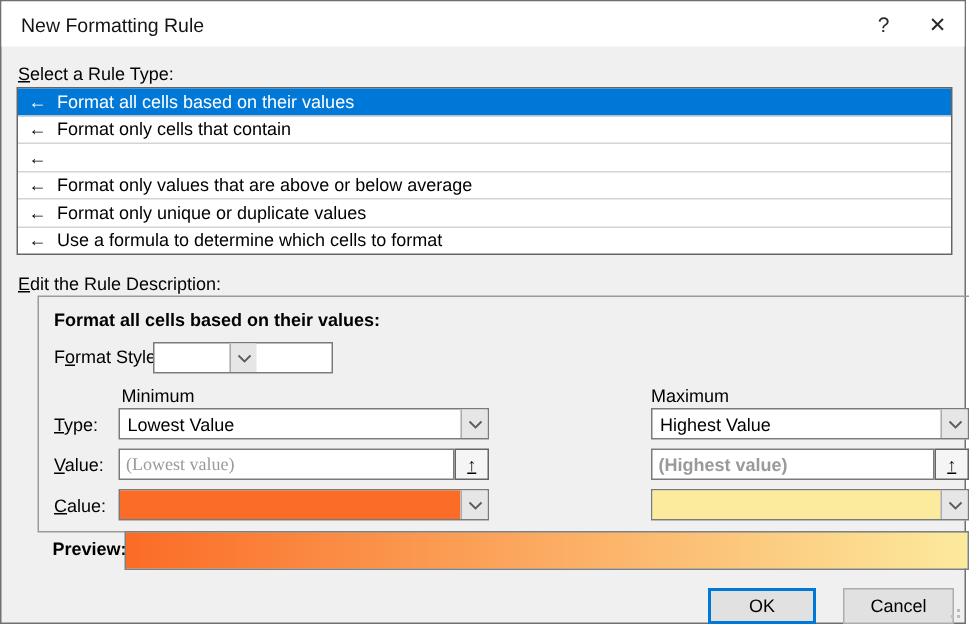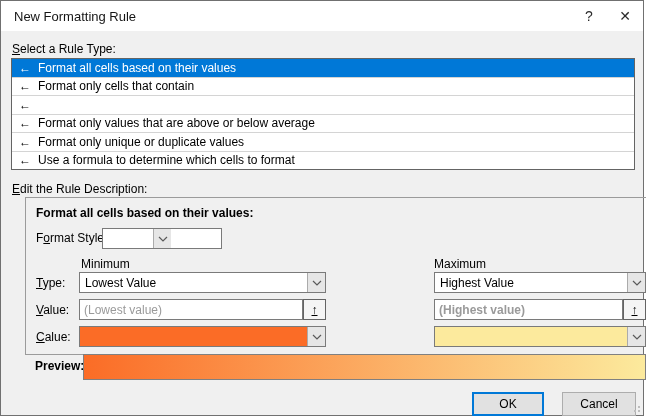--- a/index.html
+++ b/index.html
@@ -137,21 +137,21 @@
     <div class="combo" style="left:408px;top:74px;width:212px;">
       <span class="combo-text">Highest Value</span>
       <span class="drop-btn">
         <svg width="10" height="6" viewBox="0 0 10 6">
             <path d="M1 1 L5 5 L9 1" stroke="#5A5A5A" fill="none" stroke-width="1.2"></path>
           </svg>
       </span>
     </div>
 
     <div class="row-lbl" style="top:105px;"><span class="accel">V</span><span>alue:</span></div>
-    <input class="txt" style="left: 53px; top: 101px; width: 224px;" placeholder="(Lowest value)">
+    <input class="txt" style="left: 53px; top: 101px; width: 224px; font-family: Liberation Serif, serif;" placeholder="(Lowest value)">
     <div class="refedit" style="left:277px;top:101px;">
       <span class="up">↑</span>
     </div>
     <input class="txt" style="left: 408px; top: 101px; width: 189px; font-weight: bold;" placeholder="(Highest value)">
     <div class="refedit" style="left:597px;top:101px;">
       <span class="up">↑</span>
     </div>
 
     <div class="row-lbl" style="top:132px;"><span class="accel">C</span><span>alue:</span></div>
     <div class="combo" style="left:53px;top:128px;width:247px;">

